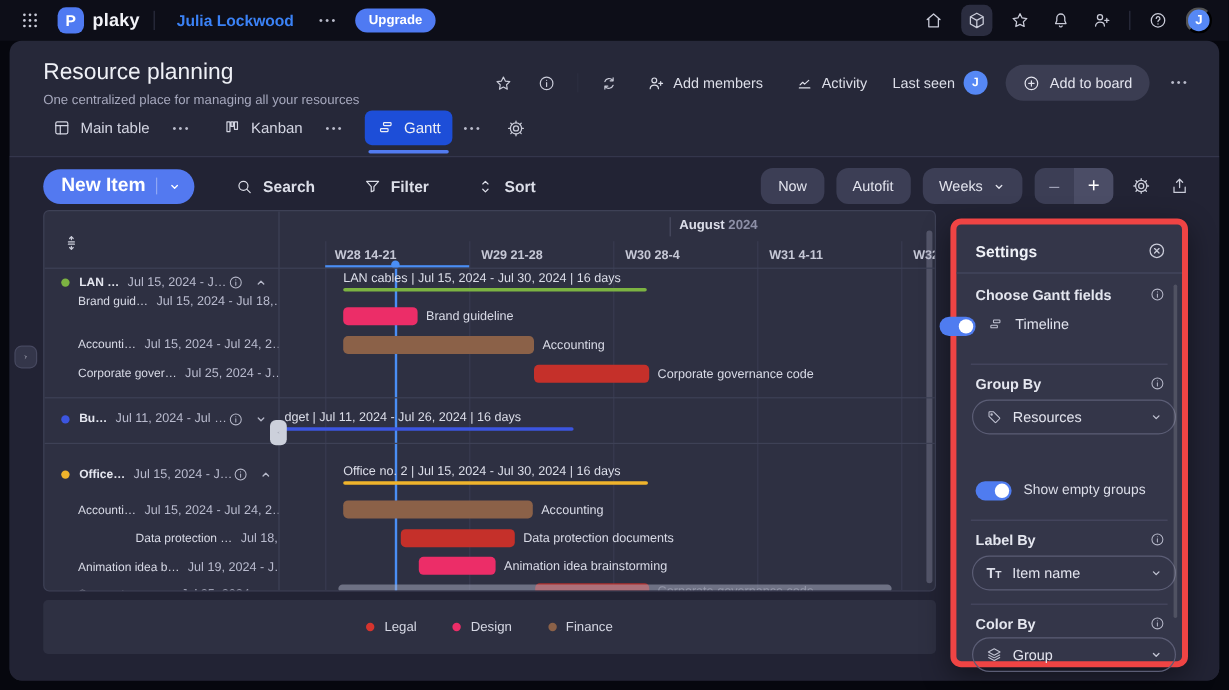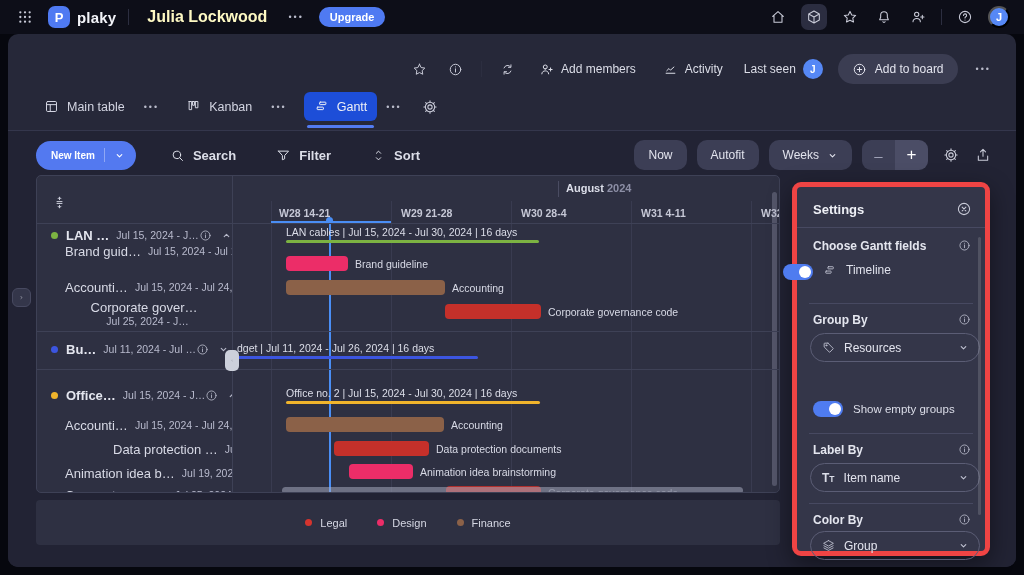--- a/index.html
+++ b/index.html
@@ -18,21 +18,21 @@
   .topbar{position:absolute;left:0;top:0;width:1024px;height:34px;background:#0d0e18;
           display:flex;align-items:center;justify-content:space-between;padding:0 14px;box-sizing:border-box;}
   .tb-group{display:flex;align-items:center;gap:12px;color:#c9cbd8;}
   .icbtn{background:none;border:none;color:#c9cbd8;padding:3px;cursor:pointer;display:flex;align-items:center;}
   .icbtn.active-tool{background:#2b2d40;border-radius:7px;padding:5px;}
   .logo{display:flex;align-items:center;gap:7px;cursor:pointer;}
   .logo-mark{width:22px;height:22px;border-radius:7px;background:#4f7af2;color:#fff;font-weight:700;
              font-size:13px;display:flex;align-items:center;justify-content:center;}
   .logo-text{font-size:15px;font-weight:700;color:#f2f3f8;letter-spacing:.2px;}
   .vdiv{width:1px;height:16px;background:#2c2e40;}
-  .ws-name{font-size:16px;font-weight:600;color:#fef9c3;background:none;border:none;cursor:pointer;}
+  .ws-name{font-size:13px;font-weight:600;color:#3b82f6;background:none;border:none;cursor:pointer;}
   .dots{font-size:9px;letter-spacing:2px;color:#b9bbca;}
   .upgrade{background:#4f7af2;color:#fff;font-size:11px;font-weight:600;border:none;border-radius:11px;
            padding:4px 11px;cursor:pointer;}
   .avatar{width:22px;height:22px;border-radius:50%;background:#5688f5;color:#fff;font-size:11px;font-weight:700;
           display:flex;align-items:center;justify-content:center;}
 
   
   .card{position:absolute;left:8px;top:34px;width:1008px;height:533px;background:#262839;border-radius:10px;}
   .canvas{position:absolute;left:0;right:0;top:97px;bottom:0;background:#222334;border-radius:0 0 10px 10px;}
   .b-title{font-size:19px;font-weight:500;color:#eef0f6;}
@@ -48,21 +48,21 @@
        color:#d3d5e2;font-size:12.5px;background:none;border:none;cursor:pointer;}
   .tab.active{background:#1d4ed8;color:#eef0f6;}
   .tab .underline{position:absolute;left:3px;right:3px;bottom:-7px;height:3px;border-radius:2px;background:#527bf0;}
   .tabs-divider{position:absolute;left:0;right:0;top:96px;height:1px;background:#34364c;}
 
   
   .toolbar{position:absolute;left:28px;right:22px;top:105px;height:32px;display:flex;align-items:center;justify-content:space-between;}
   .tool-left,.tool-right{display:flex;align-items:center;}
   .new-item{display:flex;align-items:center;background:#5379f0;border:none;border-radius:15px;height:29px;
             padding:0 11px 0 15px;color:#fff;cursor:pointer;}
-  .new-item .lbl{font-size:10px;font-weight:600;text-align:right;}
+  .new-item .lbl{font-size:16px;font-weight:600;text-align:right;}
   .new-item .sep{width:1px;height:14px;background:rgba(255,255,255,.35);margin:0 9px;}
   .tool-item{display:flex;align-items:center;gap:8px;color:#dcdee8;font-size:13px;font-weight:600;background:none;border:none;cursor:pointer;margin-left:28px;}
   .tbtn{background:#3c3e55;border:none;border-radius:10px;height:30px;padding:0 14px;color:#e3e4ee;
         font-size:12px;cursor:pointer;display:flex;align-items:center;gap:8px;margin-left:10px;}
   .zoomgrp{display:flex;margin-left:10px;border-radius:9px;overflow:hidden;}
   .zbtn{width:33px;height:30px;border:none;display:flex;align-items:center;justify-content:center;
         font-size:15px;cursor:pointer;}
   .zbtn.minus{background:#3c3e55;color:#9fa1b6;}
   .zbtn.plus{background:#4b4d66;color:#fff;font-size:17px;}
 
@@ -72,21 +72,21 @@
   .g-left{position:absolute;left:0;top:0;width:196px;height:100%;border-right:1px solid #3e4156;box-sizing:border-box;overflow:hidden;}
   .g-chart{position:absolute;left:196px;top:0;right:0;bottom:0;overflow:hidden;}
   .hline{position:absolute;left:0;width:744px;height:1px;background:#3e4156;}
   .gridline{position:absolute;top:25px;width:1px;height:293px;background:#393b50;}
   .wk{position:absolute;top:31px;font-size:10.5px;font-weight:600;color:#c6c8d6;white-space:nowrap;}
   .month{position:absolute;top:6px;font-size:11px;font-weight:600;color:#dcdee9;white-space:nowrap;}
   .month .yr{color:#8d8fa6;font-weight:600;}
   .lrow{position:absolute;left:0;width:196px;height:22px;display:flex;align-items:center;
         padding:0 10px 0 14px;box-sizing:border-box;cursor:pointer;}
   .lrow .dot{width:7px;height:7px;border-radius:50%;flex:0 0 auto;margin-right:8px;}
-  .lrow .nm{font-size:13px;font-weight:700;color:#e4e6ef;white-space:nowrap;}
+  .lrow .nm{font-size:10px;font-weight:700;color:#e4e6ef;white-space:nowrap;}
   .lrow .dt{font-size:10.5px;color:#b9bbce;white-space:nowrap;margin-left:7px;}
   .lrow.child{padding-left:28px;}
   .lrow.child .nm{font-weight:400;color:#d8dae6;}
   .lrow .tail{margin-left:auto;display:flex;align-items:center;gap:9px;color:#b6b8c9;}
   .sum-lbl{position:absolute;font-size:10.5px;color:#dcdee9;white-space:nowrap;}
   .sum-line{position:absolute;height:3px;border-radius:2px;}
   .bar{position:absolute;height:15px;border-radius:4px;cursor:pointer;}
   .bar-lbl{position:absolute;font-size:10.5px;color:#d8dae6;white-space:nowrap;}
   .nowline{position:absolute;width:2px;background:#4a8ef5;}
   .nowseg{position:absolute;height:2px;background:#4a8ef5;}
@@ -183,20 +183,24 @@
           <path class="stk" d="M9.8 9.6a2.3 2.3 0 1 1 3.4 2c-.8.5-1.2 1-1.2 1.8M12 16.4v.1"></path>
         </svg>
     </button>
     <button class="avatar">J</button>
   </div>
 </div>
 
 <div class="card">
   <div class="canvas"></div>
 
+  <div class="abs" style="left:28px;top:16px;">
+    <div class="b-title">Resource planning</div>
+    <div class="b-sub">One centralized place for managing all your resources</div>
+  </div>
 
   <div class="abs hctl" style="right:22px;top:20px;">
     <button class="icbtn">
       <svg class="ic15" viewBox="0 0 24 24">
           <path class="stk" d="M12 3.6l2.6 5.3 5.9.8-4.3 4.1 1 5.8L12 16.9l-5.2 2.7 1-5.8-4.3-4.1 5.9-.8L12 3.6z"></path>
         </svg>
     </button>
     <button class="icbtn">
       <svg class="ic15" viewBox="0 0 24 24">
           <circle class="stk" cx="12" cy="12" r="8.4"></circle>
@@ -351,21 +355,21 @@
         </span>
       </div>
       <div class="lrow child" style="top:64px;">
         <span class="nm">Brand guid…</span>
         <span class="dt">Jul 15, 2024 - Jul 18,…</span>
       </div>
       <div class="lrow child" style="top:100px;">
         <span class="nm">Accounti…</span>
         <span class="dt">Jul 15, 2024 - Jul 24, 2…</span>
       </div>
-      <div class="lrow child" style="top:124px;flex-direction:column;">
+      <div class="lrow child" style="top:124px;">
         <span class="nm">Corporate gover…</span>
         <span class="dt">Jul 25, 2024 - J…</span>
       </div>
 
       <div class="lrow" style="top:162px;">
         <span class="dot" style="background: rgb(60, 85, 224);"></span>
         <span class="nm">Bu…</span>
         <span class="dt">Jul 11, 2024 - Jul …</span>
         <span class="tail">
           <svg class="ic13" viewBox="0 0 24 24">

